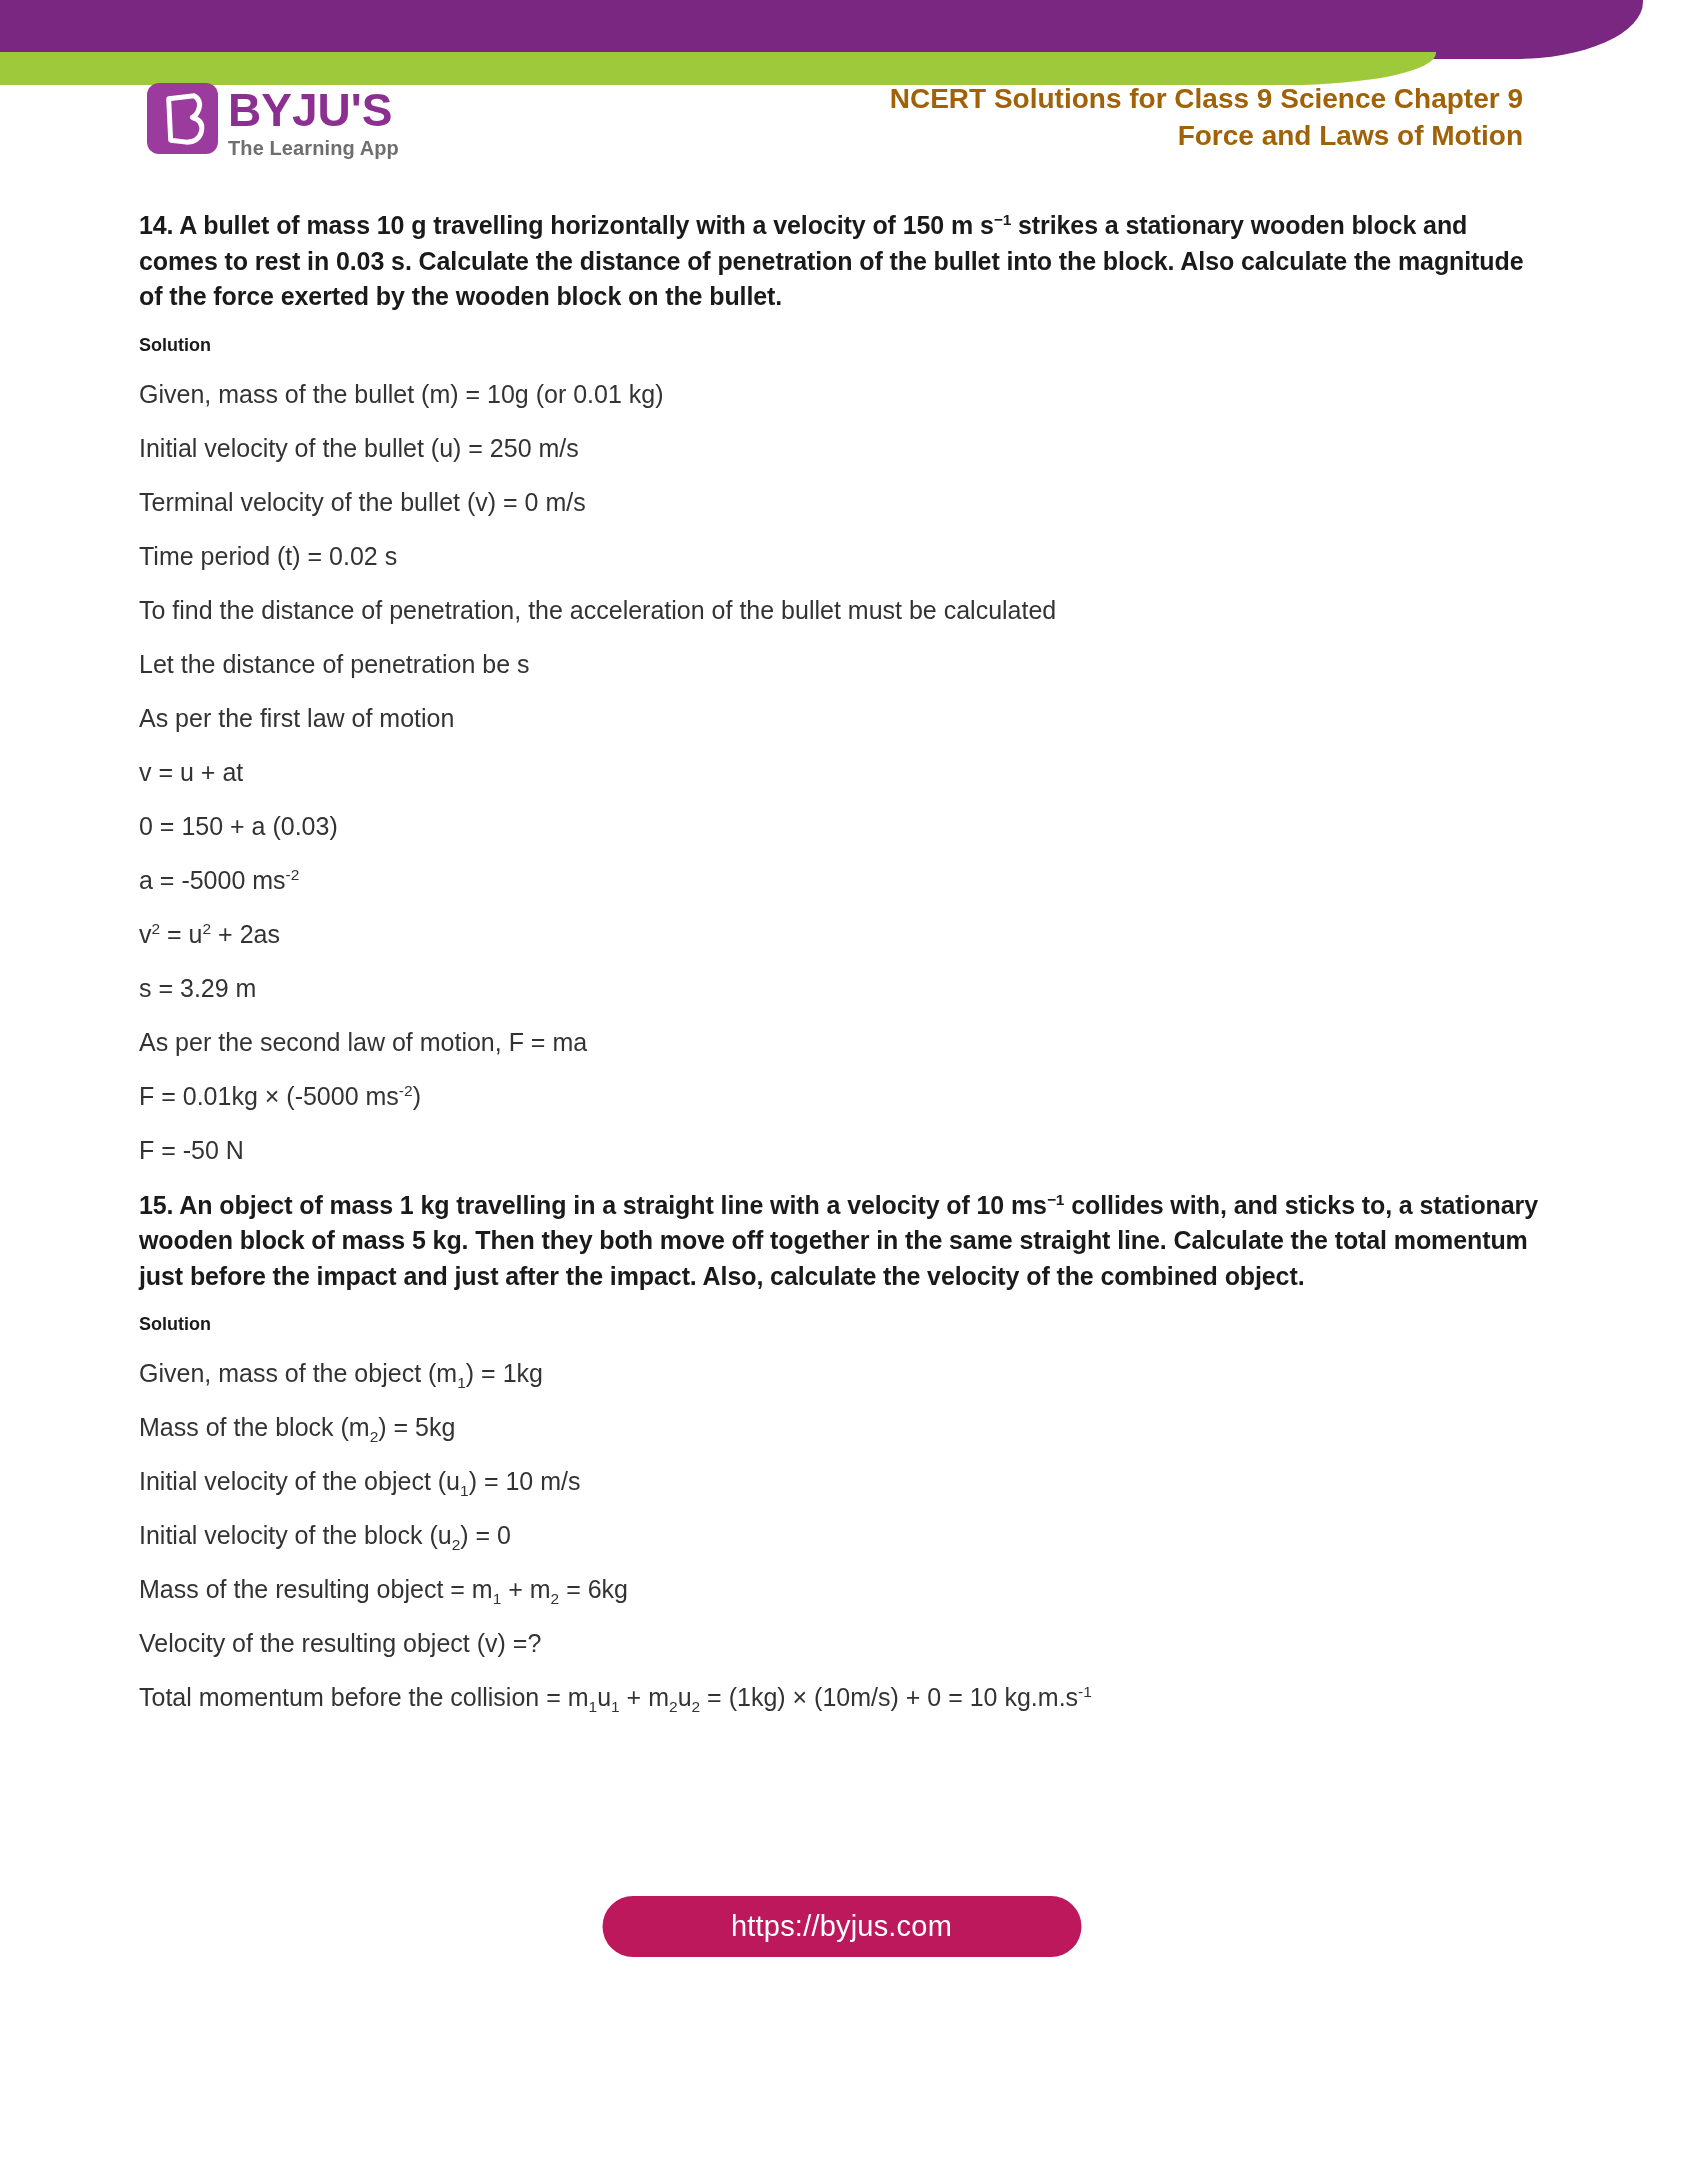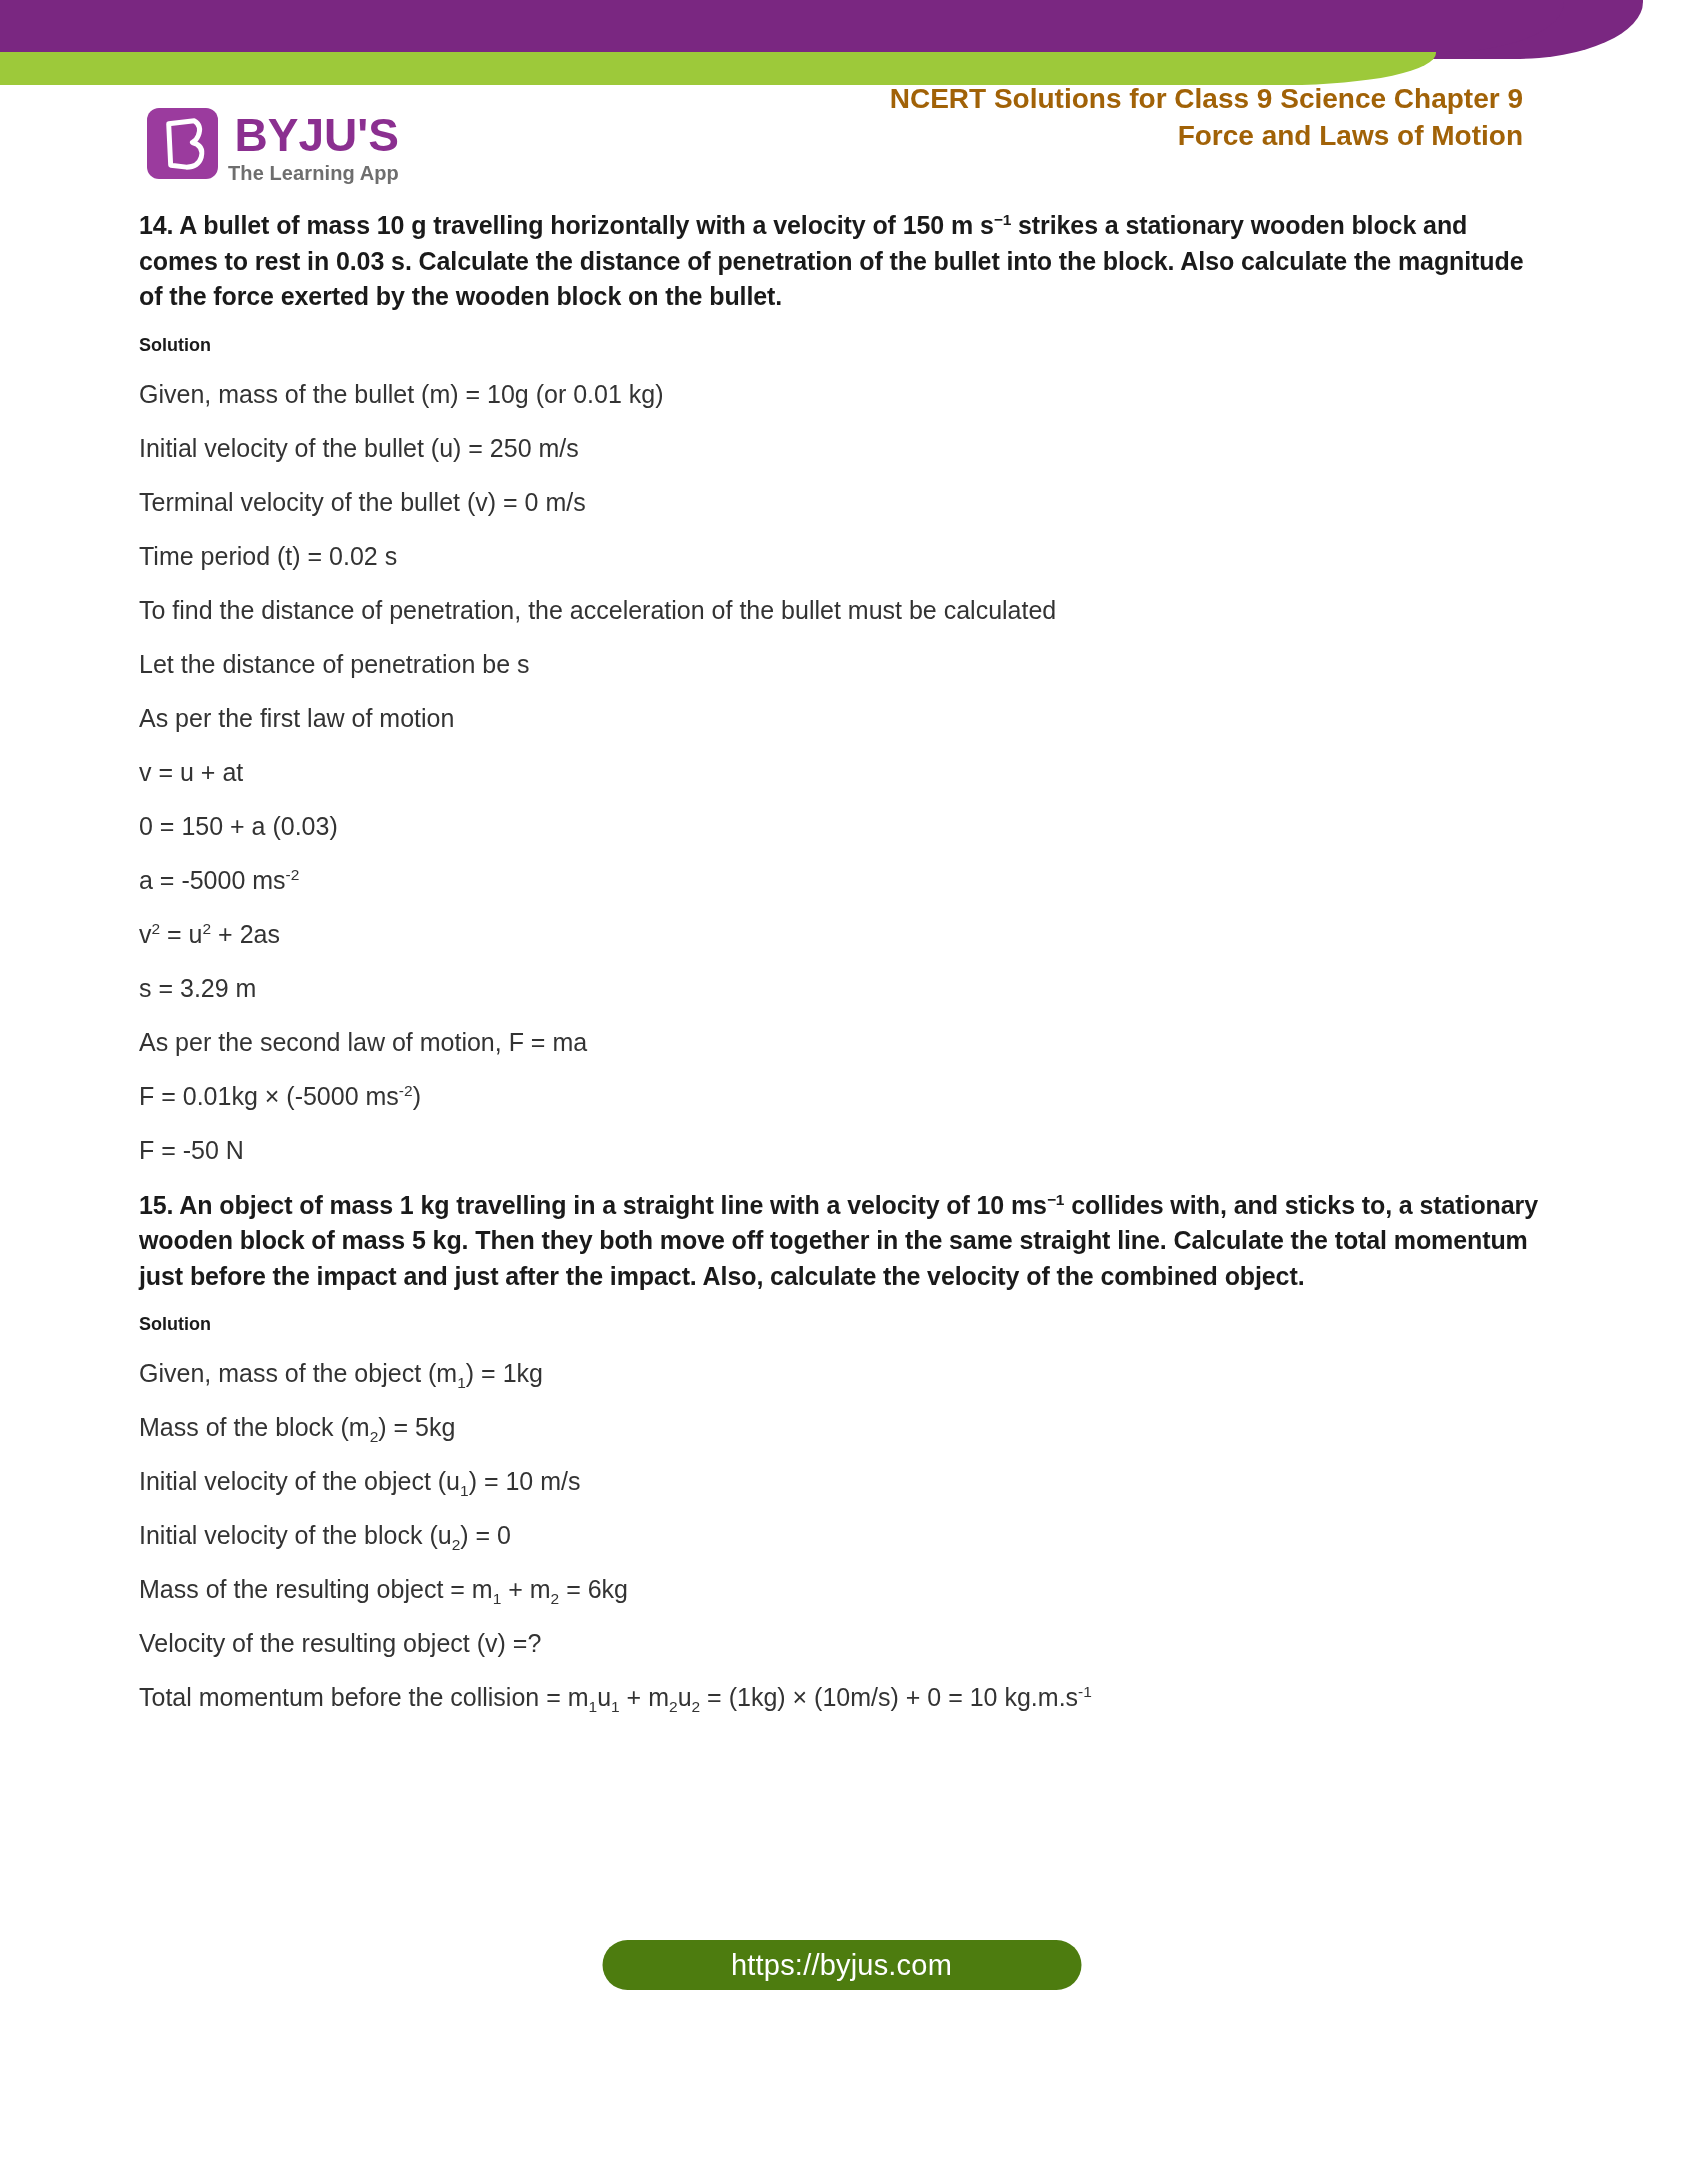--- a/index.html
+++ b/index.html
@@ -52,25 +52,24 @@
     top: 50px; left: 0;
     width: 1426px;
     height: 5px;
     background: #5E2063;
     border-bottom-right-radius: 139px 5px;
   }
 
   
   .logo {
     position: absolute;
-    top: 108px;
+    top: 83px;
     left: 147px;
     display: flex;
     align-items: flex-start;
-    text-align: right;
   }
   .logo-mark {
     width: 71px;
     height: 71px;
     background: #9B3B9E;
     border-radius: 12px;
     position: relative;
     flex: 0 0 auto;
   }
   .logo-mark svg { position: absolute; top: 0; left: 0; }
@@ -141,24 +140,24 @@
   .q-block-2 { margin-top: 16px; }
 
   sup { font-size: 0.62em; vertical-align: super; line-height: 0; }
   sub { font-size: 0.62em; vertical-align: sub; line-height: 0; }
 
   
   .footer-btn {
     position: absolute;
     left: 50%;
     transform: translateX(-50%);
-    top: 1940px;
+    top: 1896px;
     width: 479px;
-    height: 50px;
-    background: #4d7c0f;
+    height: 61px;
+    background: #be185d;
     border-radius: 34px;
     display: flex;
     align-items: center;
     justify-content: center;
     color: #ffffff;
     font-size: 29px;
     letter-spacing: 0.2px;
   }
 </style>
 </head>

